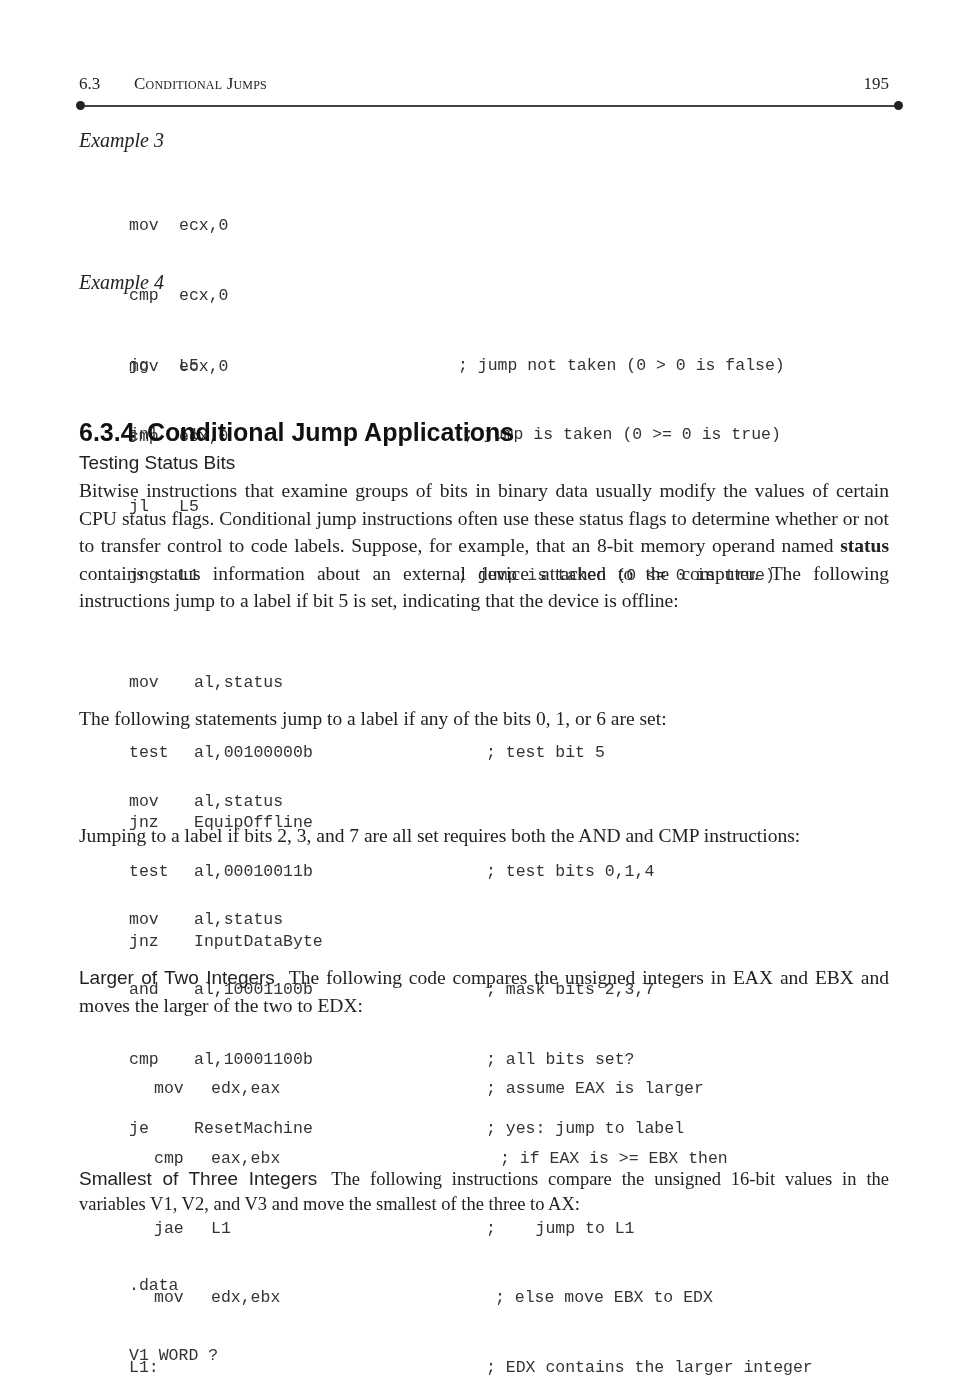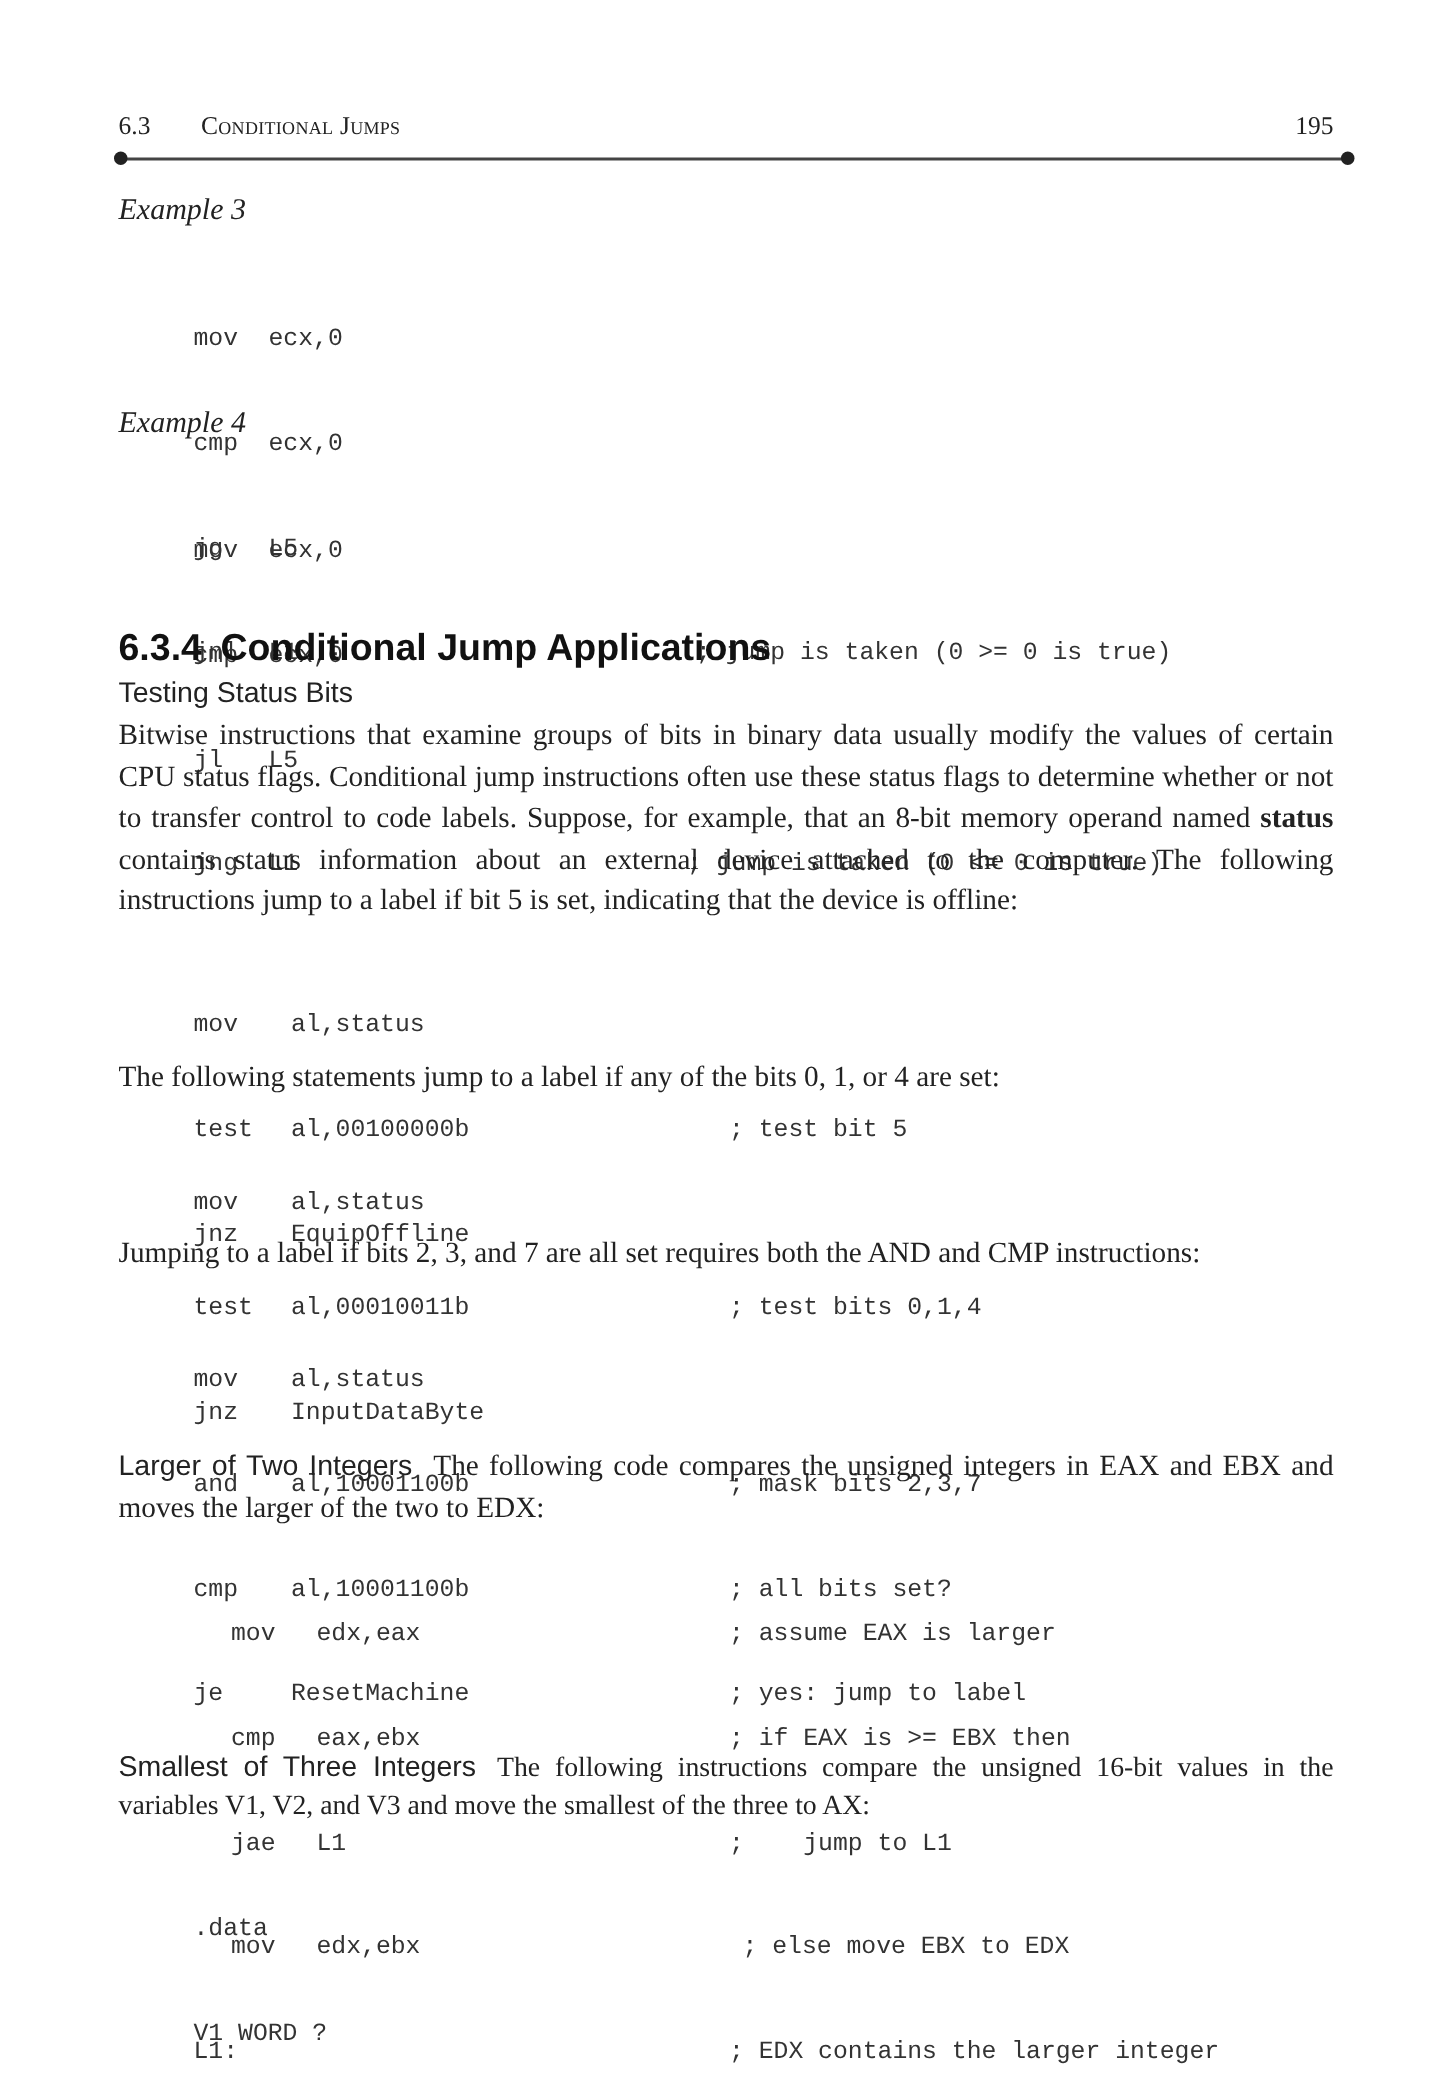--- a/index.html
+++ b/index.html
@@ -47,21 +47,21 @@
     <span class="rh-page">195</span>
   </div>
   <div class="rule"></div>
   <div class="rule-dot left"></div>
   <div class="rule-dot right"></div>
 
   <div class="example-head" style="top:129px;">Example 3</div>
   <div class="code" style="left:129px; top:168px; width:760px;">
     <div class="line"><span class="c1" style="left:0">mov</span><span class="c2" style="left:50px">ecx,0</span><span class="c3" style="left:329px"></span></div>
     <div class="line"><span class="c1" style="left:0">cmp</span><span class="c2" style="left:50px">ecx,0</span><span class="c3" style="left:329px"></span></div>
-    <div class="line"><span class="c1" style="left:0">jg</span><span class="c2" style="left:50px">L5</span></div>
+    <div class="line"><span class="c1" style="left:0">jg</span><span class="c2" style="left:50px">L5</span><span class="c3" style="left:329px">; jump not taken (0 &gt; 0 is false)</span></div>
     <div class="line"><span class="c1" style="left:0">jnl</span><span class="c2" style="left:50px">L1</span><span class="c3" style="left:335px">; jump is taken (0 &gt;= 0 is true)</span></div>
   </div>
 
   <div class="example-head" style="top:271px;text-align:right;">Example 4</div>
   <div class="code" style="left:129px; top:309px; width:760px;">
     <div class="line"><span class="c1" style="left:0">mov</span><span class="c2" style="left:50px">ecx,0</span><span class="c3" style="left:329px"></span></div>
     <div class="line"><span class="c1" style="left:0">cmp</span><span class="c2" style="left:50px">ecx,0</span><span class="c3" style="left:329px"></span></div>
     <div class="line"><span class="c1" style="left:0">jl</span><span class="c2" style="left:50px">L5</span></div>
     <div class="line"><span class="c1" style="left:0">jng</span><span class="c2" style="left:50px">L1</span><span class="c3" style="left:329px">; jump is taken (0 &lt;= 0 is true)</span></div>
   </div>
@@ -72,42 +72,42 @@
 
   <div class="h3" style="top:452px;">Testing Status Bits</div>
   <div class="para" style="top:477px;"><span>Bitwise instructions that examine groups of bits in binary data usually modify the values of certain CPU status flags. Conditional jump instructions often use these status flags to determine whether or not to transfer control to code labels. Suppose, for example, that an 8-bit memory operand named </span><b>status</b><span> contains status information about an external device attached to the computer. The following instructions jump to a label if bit 5 is set, indicating that the device is offline:</span></div>
 
   <div class="code" style="left:129px; top:625px; width:760px;">
     <div class="line"><span class="c1" style="left:0">mov</span><span class="c2" style="left:65px">al,status</span><span class="c3" style="left:357px"></span></div>
     <div class="line"><span class="c1" style="left:0">test</span><span class="c2" style="left:65px">al,00100000b</span><span class="c3" style="left:357px">; test bit 5</span></div>
     <div class="line"><span class="c1" style="left:0">jnz</span><span class="c2" style="left:65px">EquipOffline</span><span class="c3" style="left:357px"></span></div>
   </div>
 
-  <div class="para" style="top:705px;">The following statements jump to a label if any of the bits 0, 1, or 4 are set:</div>
+  <div class="para" style="top:705px;">The following statements jump to a label if any of the bits 0, 1, or 6 are set:</div>
 
   <div class="code" style="left:129px; top:744px; width:760px;">
     <div class="line"><span class="c1" style="left:0">mov</span><span class="c2" style="left:65px">al,status</span><span class="c3" style="left:357px"></span></div>
     <div class="line"><span class="c1" style="left:0">test</span><span class="c2" style="left:65px">al,00010011b</span><span class="c3" style="left:357px">; test bits 0,1,4</span></div>
     <div class="line"><span class="c1" style="left:0">jnz</span><span class="c2" style="left:65px">InputDataByte</span><span class="c3" style="left:357px"></span></div>
   </div>
 
   <div class="para" style="top:822px;">Jumping to a label if bits 2, 3, and 7 are all set requires both the AND and CMP instructions:</div>
 
   <div class="code" style="left:129px; top:862px; width:760px;">
     <div class="line"><span class="c1" style="left:0">mov</span><span class="c2" style="left:65px">al,status</span><span class="c3" style="left:357px"></span></div>
     <div class="line"><span class="c1" style="left:0">and</span><span class="c2" style="left:65px">al,10001100b</span><span class="c3" style="left:357px">; mask bits 2,3,7</span></div>
     <div class="line"><span class="c1" style="left:0">cmp</span><span class="c2" style="left:65px">al,10001100b</span><span class="c3" style="left:357px">; all bits set?</span></div>
     <div class="line"><span class="c1" style="left:0">je</span><span class="c2" style="left:65px">ResetMachine</span><span class="c3" style="left:357px">; yes: jump to label</span></div>
   </div>
 
   <div class="para" style="top:964px;"><span class="runin">Larger of Two Integers</span><span>The following code compares the unsigned integers in EAX and EBX and moves the larger of the two to EDX:</span></div>
 
   <div class="code" style="left:129px; top:1031px; width:760px;">
     <div class="line"><span class="c1" style="left:0"></span><span class="c1" style="left:25px">mov</span><span class="c2" style="left:82px">edx,eax</span><span class="c3" style="left:357px">; assume EAX is larger</span></div>
-    <div class="line"><span class="c1" style="left:0"></span><span class="c1" style="left:25px">cmp</span><span class="c2" style="left:82px">eax,ebx</span><span class="c3" style="left:357px">; if EAX is &gt;= EBX then</span></div>
+    <div class="line"><span class="c1" style="left:0"></span><span class="c1" style="left:25px">cmp</span><span class="c2" style="left:82px">eax,ebx</span><span class="c3" style="left:371px">; if EAX is &gt;= EBX then</span></div>
     <div class="line"><span class="c1" style="left:0"></span><span class="c1" style="left:25px">jae</span><span class="c2" style="left:82px">L1</span><span class="c3" style="left:357px">;    jump to L1</span></div>
     <div class="line"><span class="c1" style="left:0"></span><span class="c1" style="left:25px">mov</span><span class="c2" style="left:82px">edx,ebx</span><span class="c3" style="left:366px">; else move EBX to EDX</span></div>
     <div class="line"><span class="c1" style="left:0">L1:</span><span class="c1" style="left:25px"></span><span class="c2" style="left:82px"></span><span class="c3" style="left:357px">; EDX contains the larger integer</span></div>
   </div>
 
   <div class="para" style="top:1166px; font-size:18.5px; line-height:25px;"><span class="runin">Smallest of Three Integers</span><span>The following instructions compare the unsigned 16-bit values in the variables V1, V2, and V3 and move the smallest of the three to AX:</span></div>
 
   <div class="code" style="left:129px; top:1228px; width:760px;">
     <div class="line">.data</div>
     <div class="line">V1 WORD ?</div>

